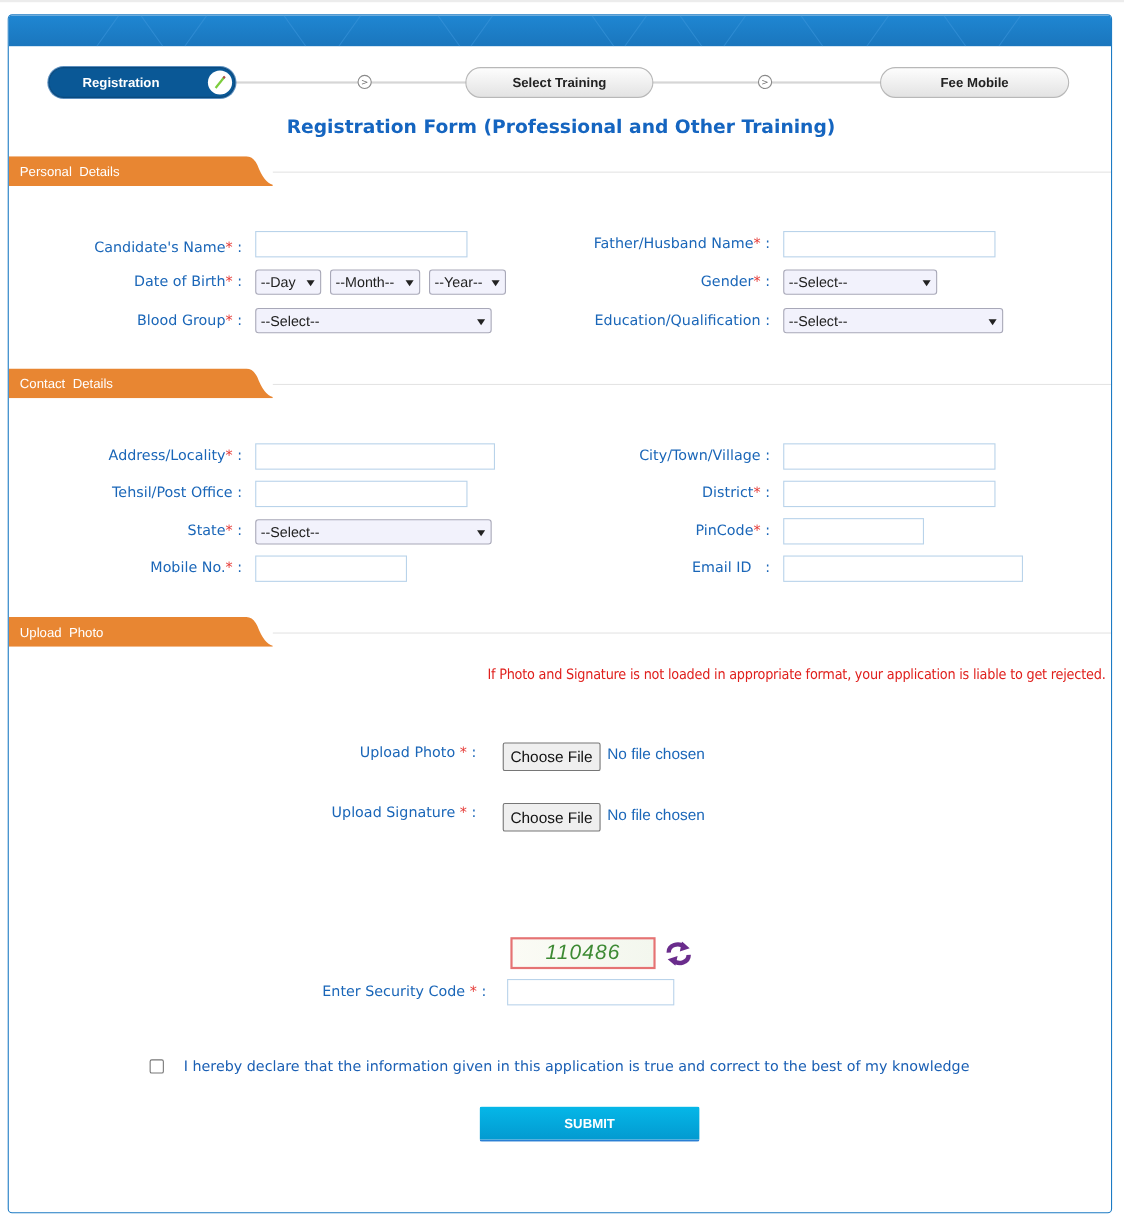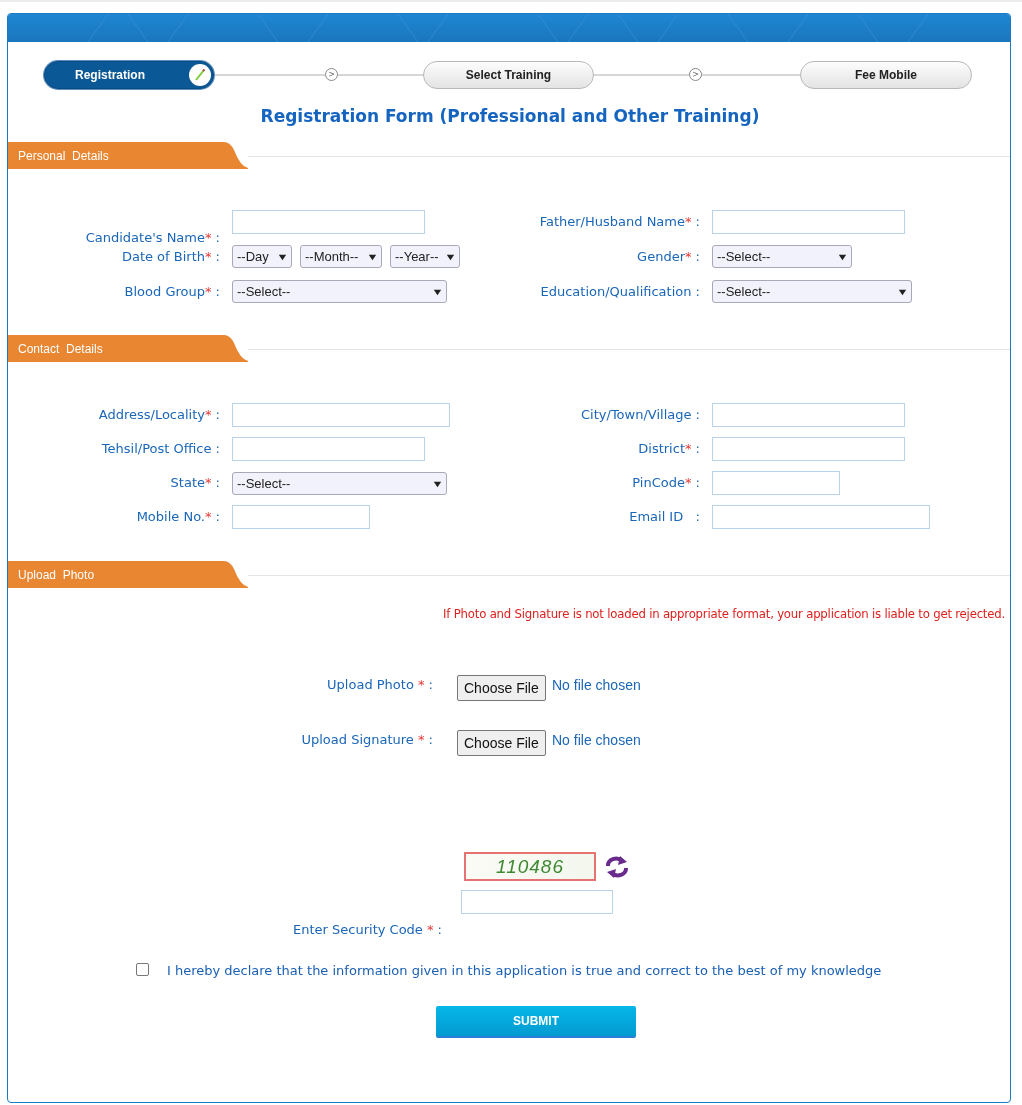--- a/index.html
+++ b/index.html
@@ -151,21 +151,21 @@
   <div class="form-title">Registration Form (Professional and Other Training)</div>
 
   <div class="sec-head" style="top:128px;">
     <svg class="sec-tab" viewBox="0 0 240 27">
         <path d="M0 0 H216 Q222 0 226 8 Q232 24 240 26 V27 H0 Z" fill="#e88632"></path>
       </svg>
     <span class="sec-label">Personal  Details</span>
     <div class="sec-rule"></div>
   </div>
 
-  <div class="lbl" style="right:790px; top:216px;text-align:center;"><span>Candidate's Name</span><span class="req">*</span><span> :</span></div>
+  <div class="lbl" style="right:790px; top:204px;text-align:center;"><span>Candidate's Name</span><span class="req">*</span><span> :</span></div>
   <input class="txt" style="left: 224px; top: 196px; width: 193px;" value="">
 
   <div class="lbl" style="right:310px; top:200px;"><span>Father/Husband Name</span><span class="req">*</span><span> :</span></div>
   <input class="txt" style="left: 704px; top: 196px; width: 193px;" value="">
 
   <div class="lbl" style="right:790px; top:235px;"><span>Date of Birth</span><span class="req">*</span><span> :</span></div>
   <div class="sel" style="left:224px; top:231px; width:60px;">
       <span>--Day</span>
       <span class="chev">▼</span>
     </div>
@@ -253,20 +253,20 @@
   <div class="captcha">110486</div>
   <div class="refresh">
     <svg width="26" height="22" viewBox="0 0 26 22">
       <path d="M4 10 A8 7 0 0 1 18 5" stroke="#6a2c8c" stroke-width="4" fill="none"></path>
       <polygon points="16,0 23,6 14,9" fill="#6a2c8c"></polygon>
       <path d="M22 12 A8 7 0 0 1 8 17" stroke="#6a2c8c" stroke-width="4" fill="none"></path>
       <polygon points="10,22 3,16 12,13" fill="#6a2c8c"></polygon>
     </svg>
   </div>
 
-  <div class="lbl" style="right:568px; top:880px;margin-top:28px;"><span>Enter Security Code </span><span class="req">*</span><span> :</span></div>
+  <div class="lbl" style="right:568px; top:880px;"><span>Enter Security Code </span><span class="req">*</span><span> :</span></div>
   <input class="txt" style="left: 453px; top: 876px; width: 152px;" value="">
 
   <div class="checkbox"></div>
   <div class="declare">I hereby declare that the information given in this application is true and correct to the best of my knowledge</div>
 
   <div class="submit">SUBMIT</div>
 </div>
 
 </body></html>

